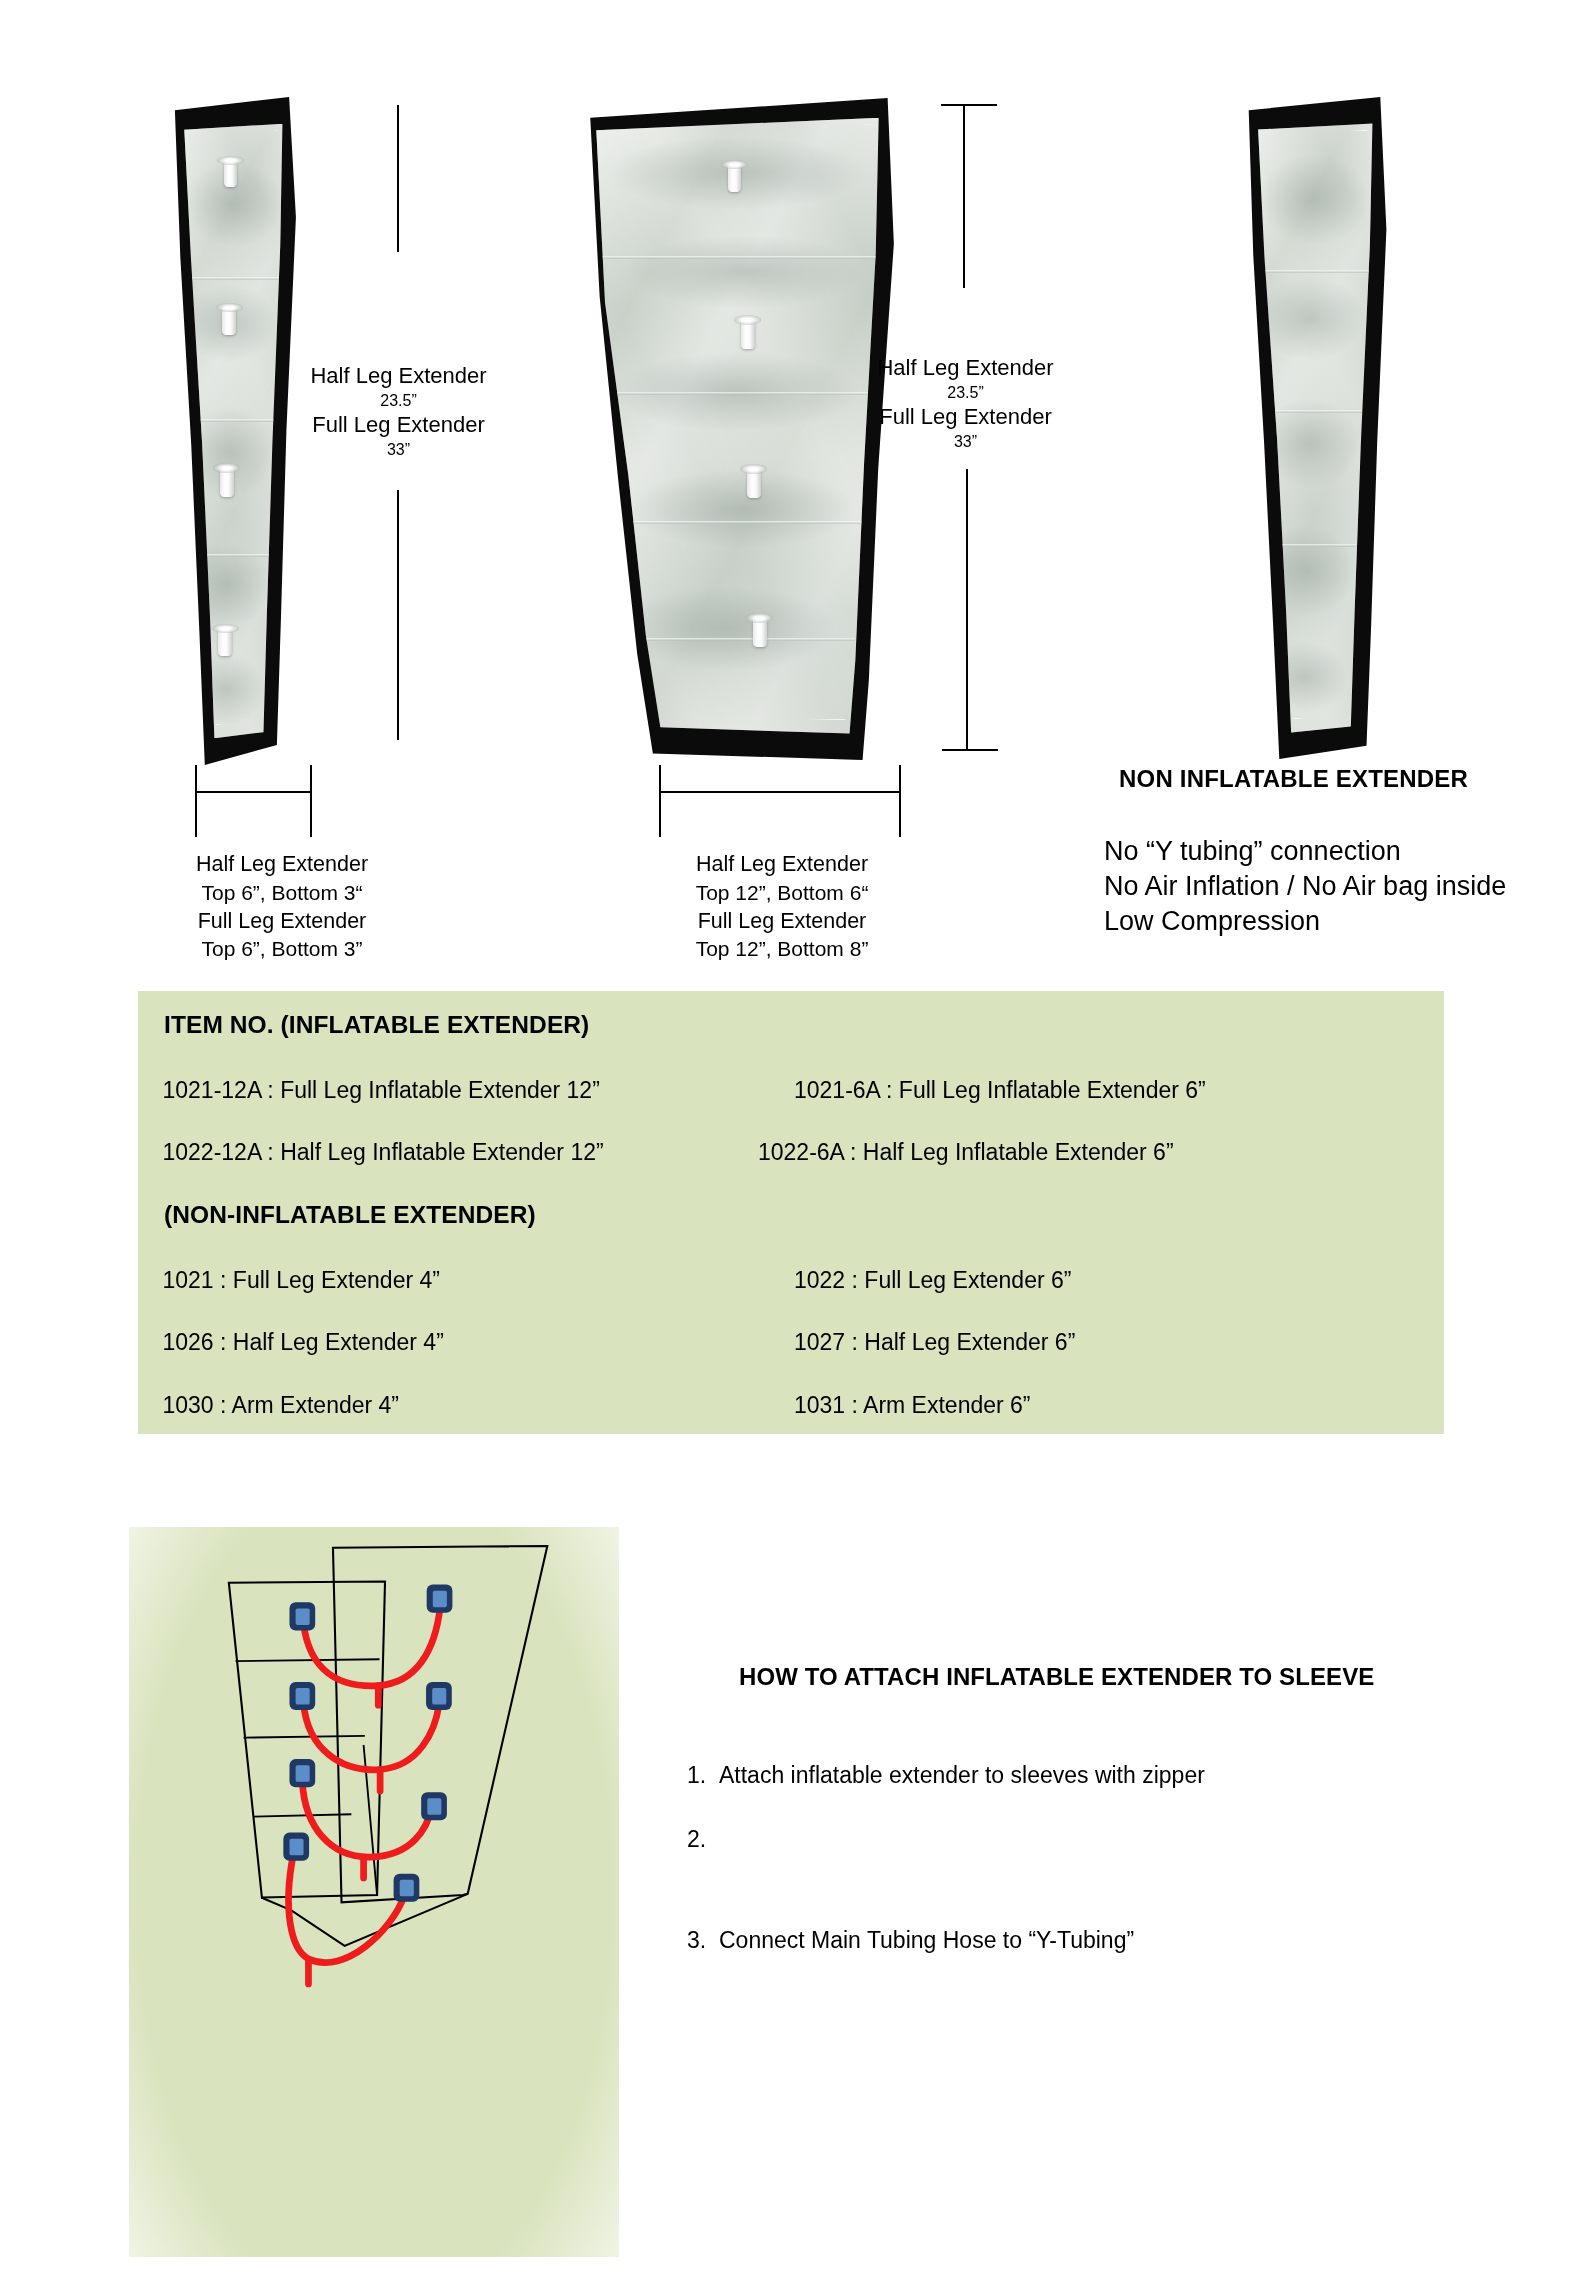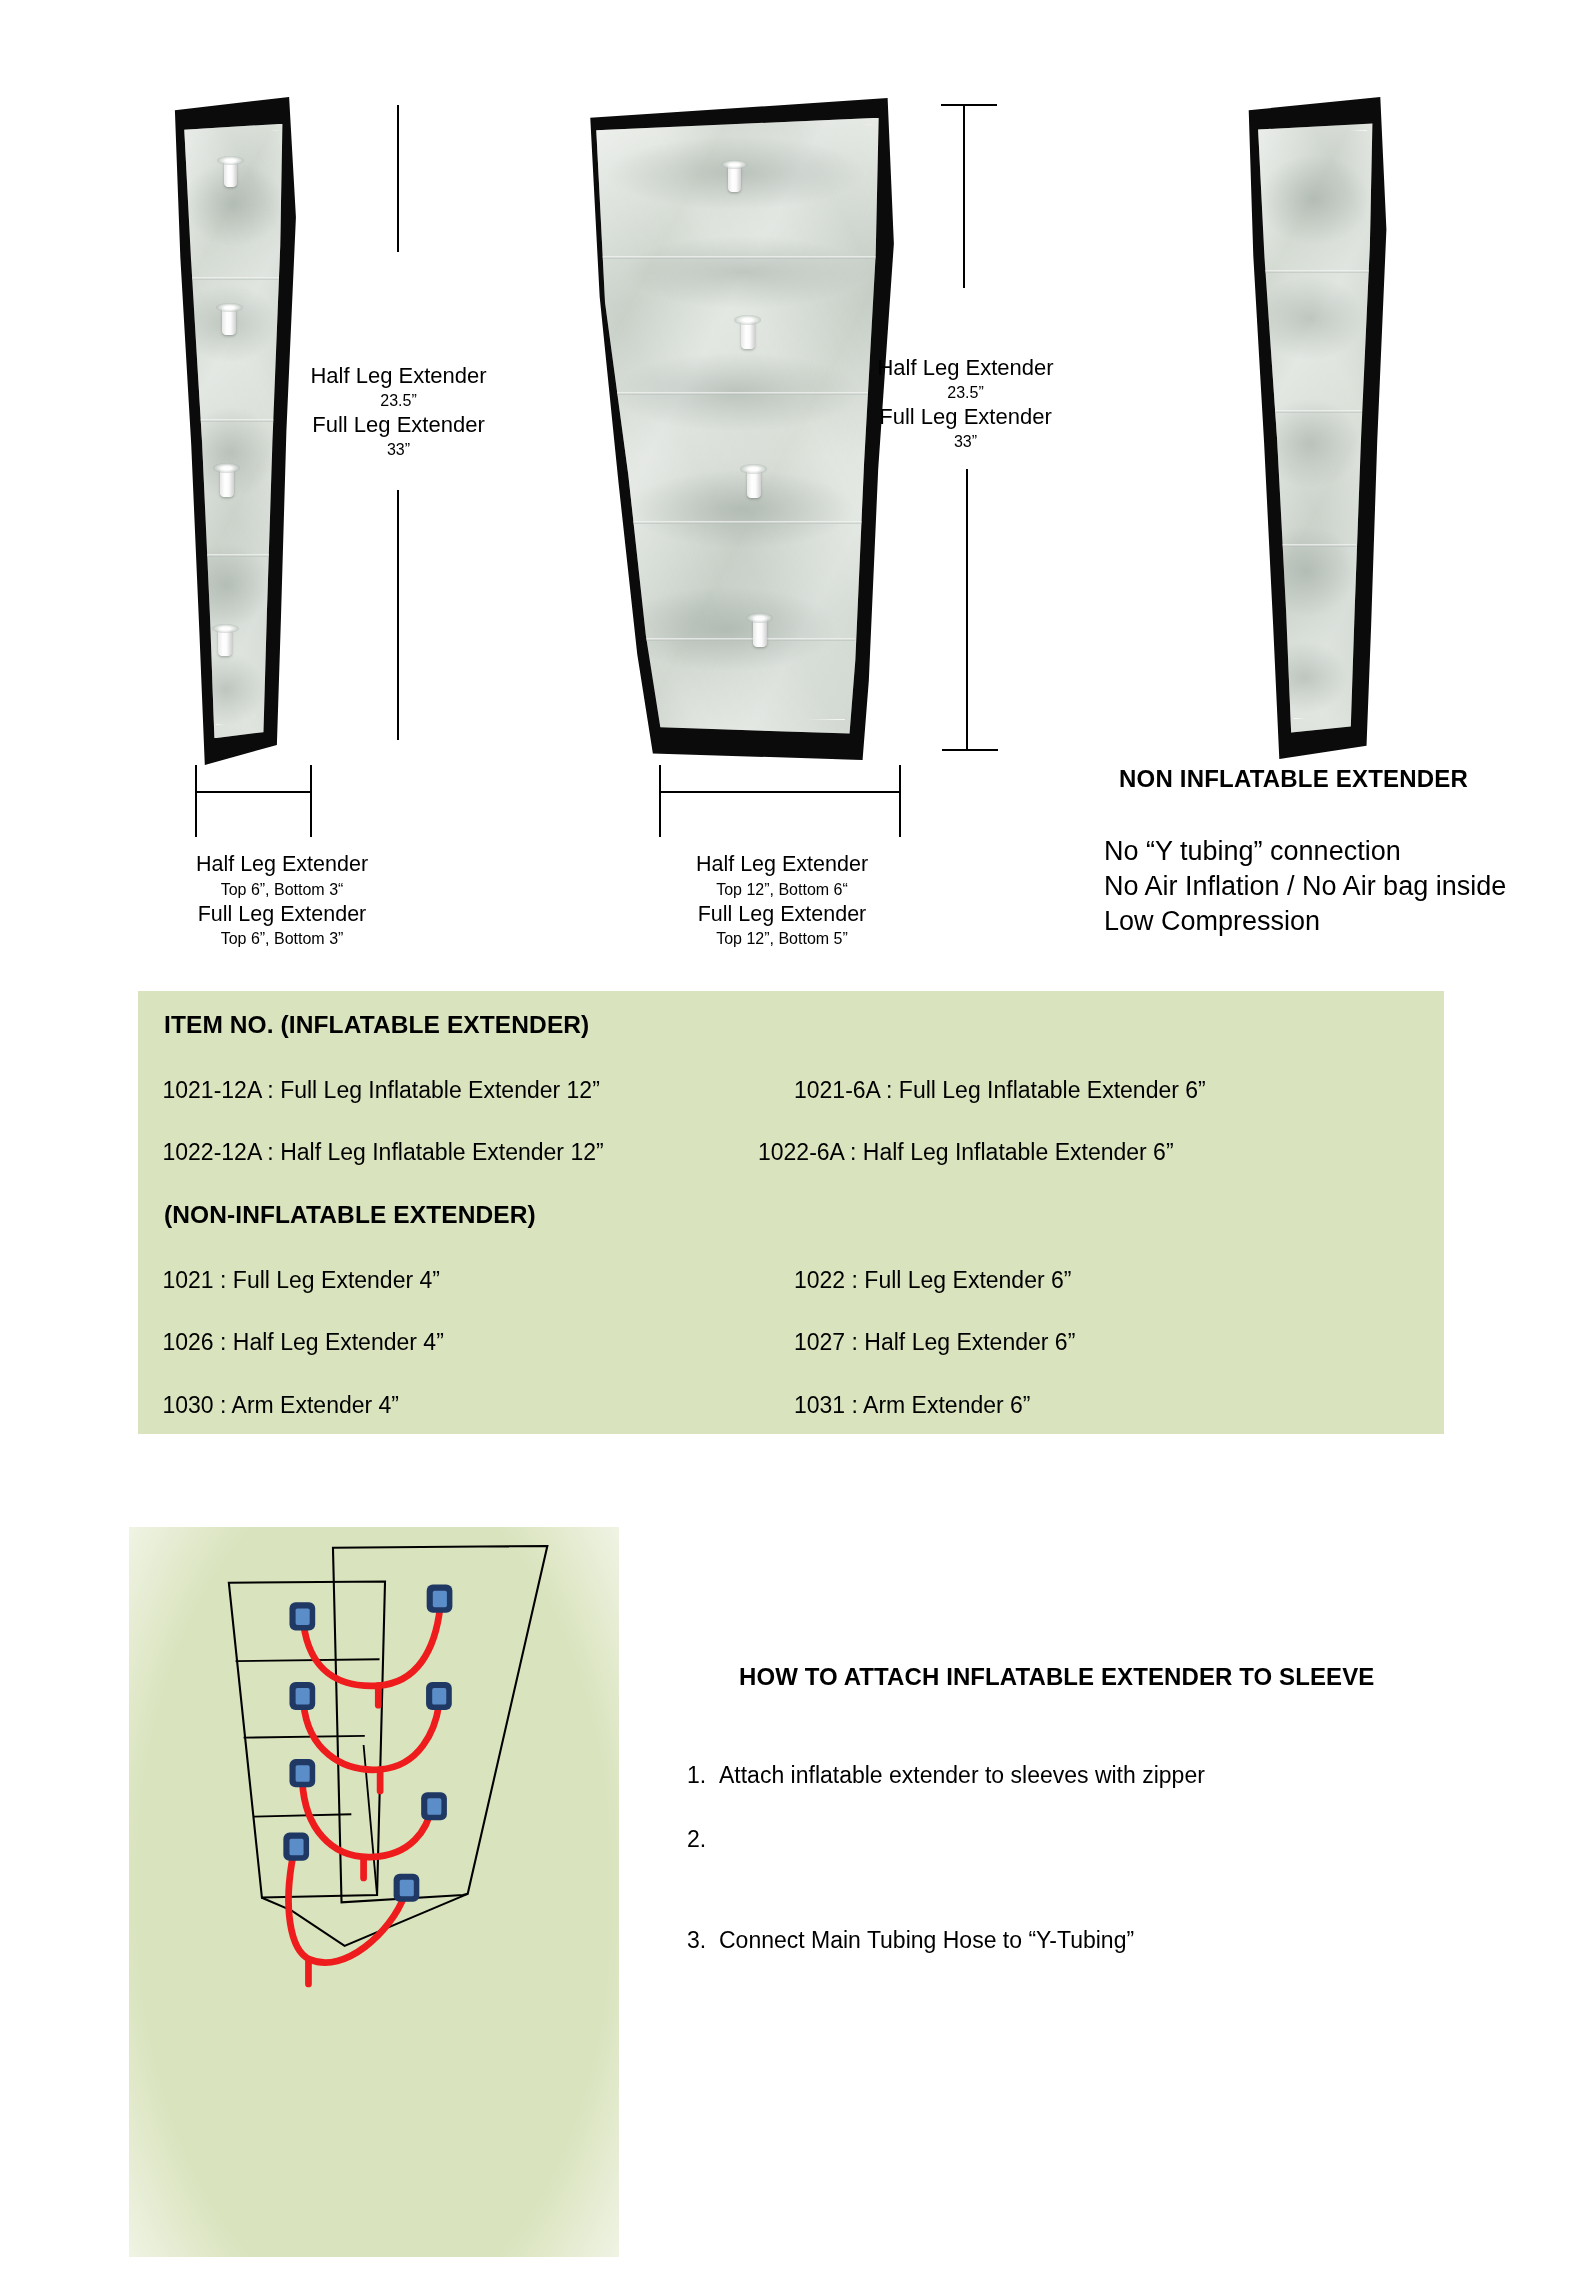--- a/index.html
+++ b/index.html
@@ -74,21 +74,21 @@
   }
   .dim-text .sub { font-size: 16px; }
 
   .cap-text {
     position: absolute;
     text-align: center;
     font-size: 21.5px;
     line-height: 1.33;
     white-space: nowrap;
   }
-  .cap-text .sub { font-size: 16px; }
+  .cap-text .sub { font-size: 21px; }
 
   .ni-title {
     position: absolute;
     font-size: 24px;
     font-weight: bold;
     letter-spacing: 0.2px;
     white-space: nowrap;
   }
   .ni-body {
     position: absolute;
@@ -254,21 +254,21 @@
 </div>
 
 <div class="hline" style="left:659px; top:791px; width:242px;"></div>
 <div class="vline" style="left:659px; top:765px; height:72px;"></div>
 <div class="vline" style="left:899px; top:765px; height:72px;"></div>
 
 <div class="cap-text" style="left:647px; top:850px; width:270px;">
   <div>Half Leg Extender</div>
   <div class="sub">Top 12”, Bottom 6“</div>
   <div>Full Leg Extender</div>
-  <div class="sub">Top 12”, Bottom 5”</div>
+  <div class="sub">Top 12”, Bottom 8”</div>
 </div>
 
 <div class="ni-title" style="left:1119px; top:765px;">NON INFLATABLE EXTENDER</div>
 <div class="ni-body" style="left:1104px; top:834px;">
   <div>No “Y tubing” connection</div>
   <div>No Air Inflation / No Air bag inside</div>
   <div>Low Compression</div>
 </div>
 
 <div id="item-panel">

